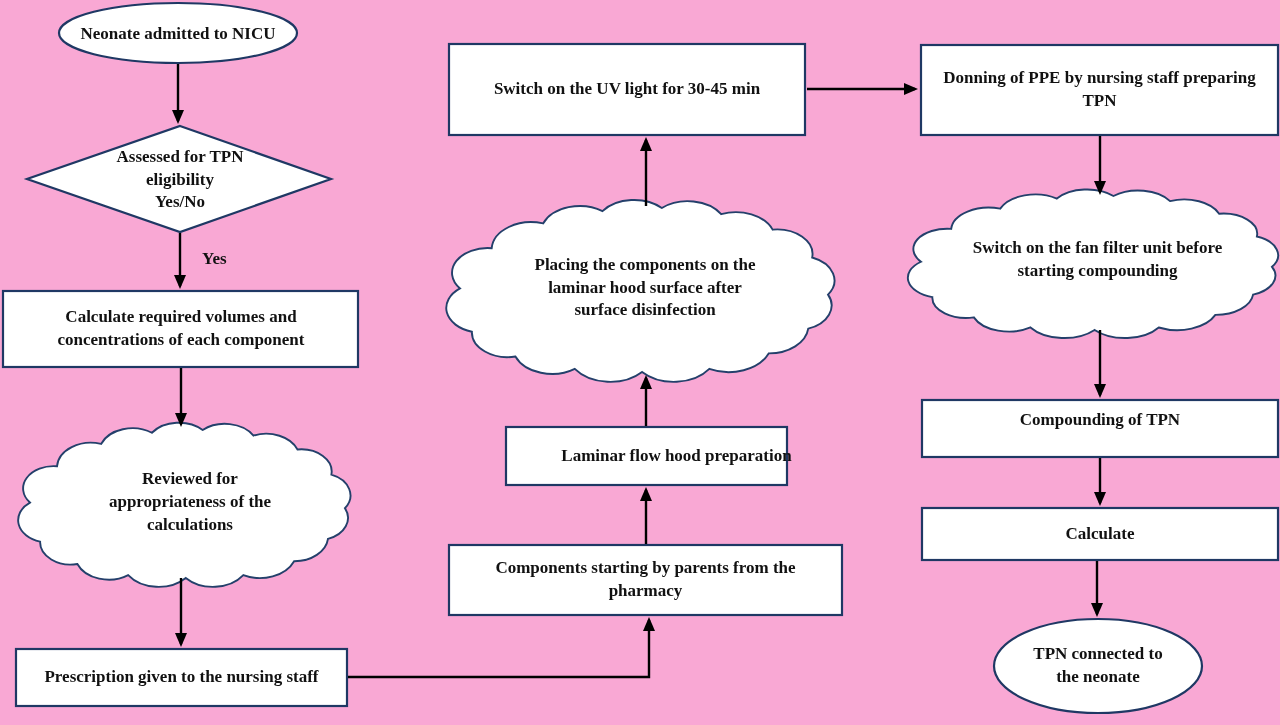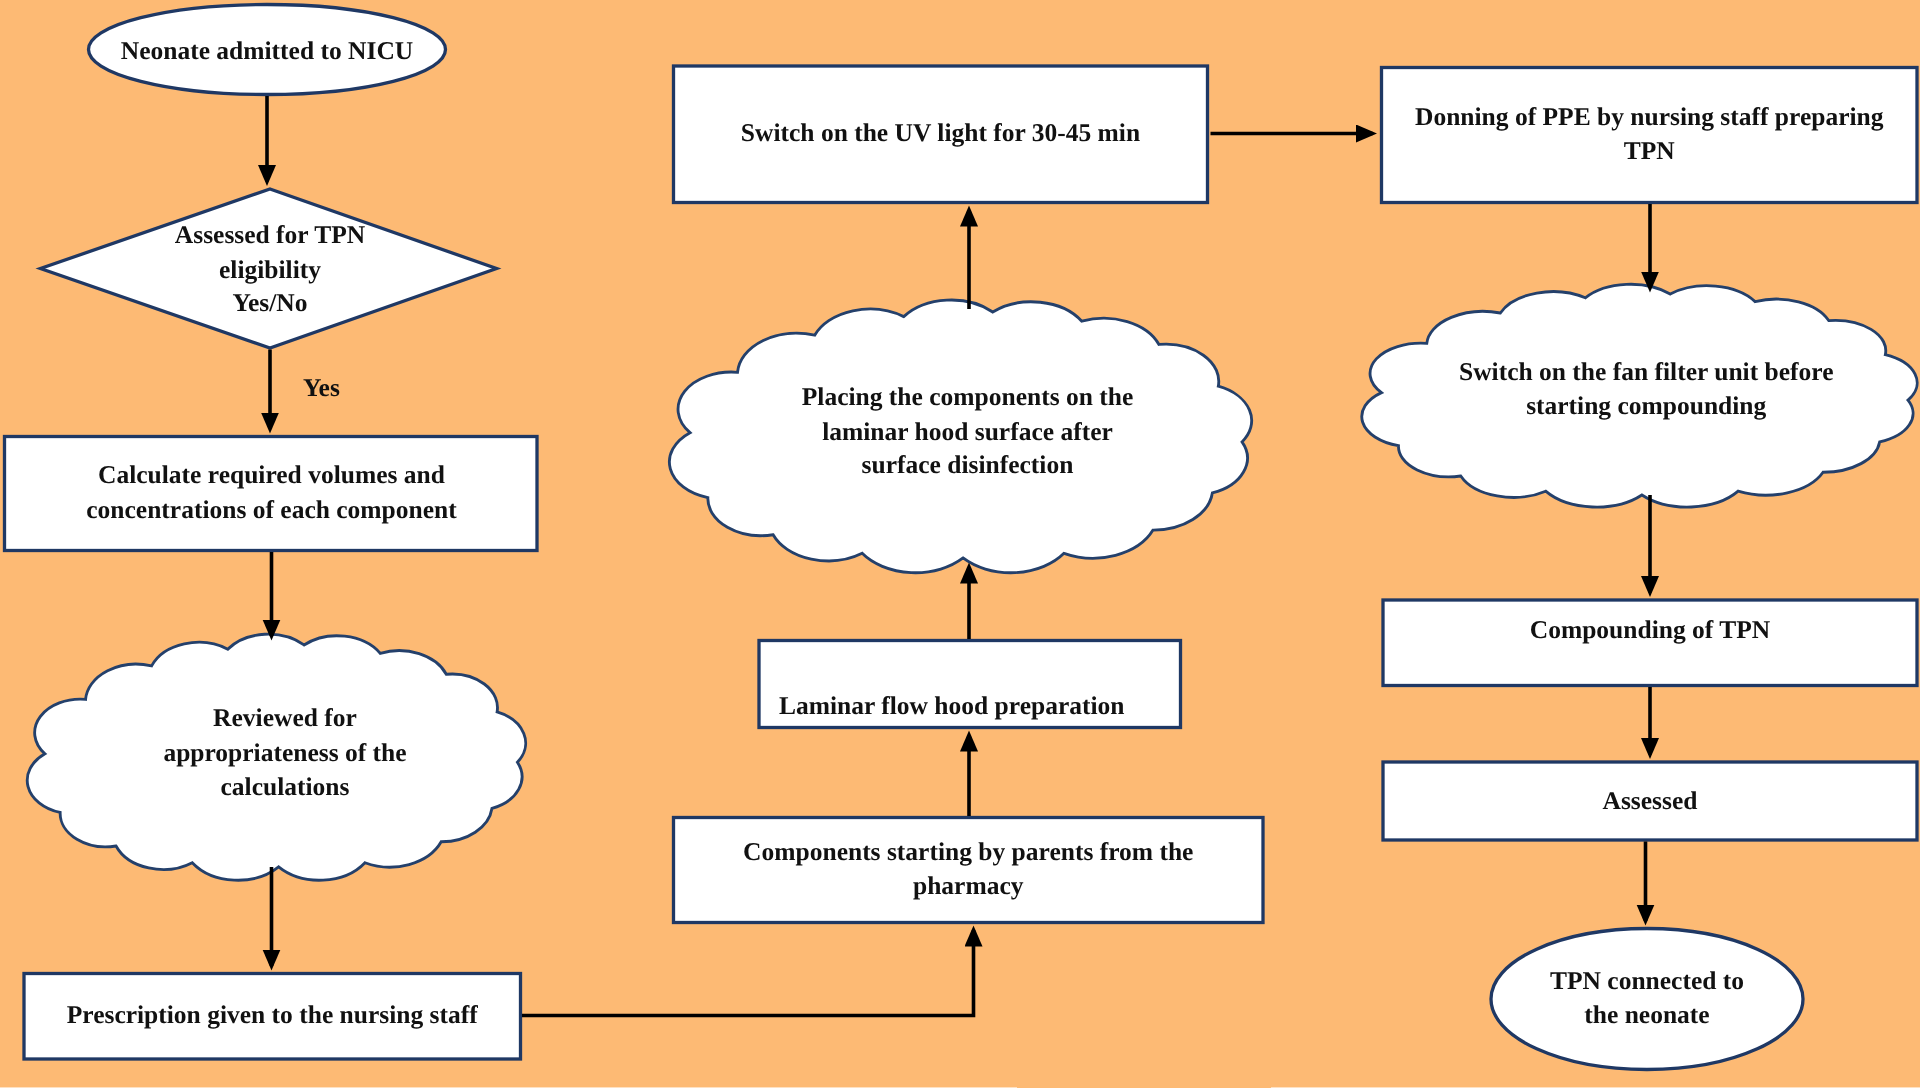--- a/index.html
+++ b/index.html
@@ -1,20 +1,20 @@
 <!DOCTYPE html>
 <html><head>
 <meta charset="utf-8">
 <style>
   html, body { margin: 0; padding: 0; background: #ffffff; }
   .canvas {
     position: relative;
     width: 1280px;
     height: 725px;
-    background: #fdba74;
+    background: #f9a8d4;
     font-family: "Liberation Serif", serif;
     overflow: hidden;
   }
   .canvas svg.layer {
     position: absolute;
     left: 0; top: 0;
     width: 1280px; height: 725px;
   }
   .shape  { fill: #ffffff; stroke: #1f3864; stroke-width: 2.2px; }
   .cloud  { fill: #ffffff; stroke: #24406b; stroke-width: 1.9px; }
@@ -98,34 +98,34 @@
 
   <div class="lbl" style="left:70px;  top:450px; width:240px; height:105px;">Reviewed for
 appropriateness of the
 calculations</div>
 
   <div class="lbl" style="left:20px;  top:651px; width:323px; height:53px;">Prescription given to the  nursing staff</div>
 
   <div class="lbl" style="left:453px; top:547px; width:385px; height:66px;">Components starting by parents from the
 pharmacy</div>
 
-  <div class="lbl" style="left:498px; top:429px; width:273px; height:54px;margin-top:15px;">Laminar flow hood preparation</div>
+  <div class="lbl" style="left:540px; top:429px; width:273px; height:54px;">Laminar flow hood preparation</div>
 
   <div class="lbl" style="left:495px; top:232px; width:300px; height:112px;">Placing the components on the
 laminar hood surface after
 surface disinfection</div>
 
   <div class="lbl" style="left:453px; top:46px;  width:348px; height:87px;">Switch on the UV light for 30-45 min</div>
 
   <div class="lbl" style="left:925px; top:47px;  width:349px; height:86px;">Donning of PPE by nursing staff preparing
 TPN</div>
 
   <div class="lbl" style="left:945px; top:220px; width:305px; height:80px;">Switch on the fan filter unit before
 starting compounding</div>
 
   <div class="lbl" style="left:926px; top:402px; width:348px; height:37px;">Compounding  of TPN</div>
 
-  <div class="lbl" style="left:926px; top:510px; width:348px; height:48px;">Assessed</div>
+  <div class="lbl" style="left:926px; top:510px; width:348px; height:48px;">Calculate</div>
 
   <div class="lbl" style="left:1000px; top:624px; width:196px; height:84px;">TPN connected to
 the neonate</div>
 
 </div>
 
 </body></html>

